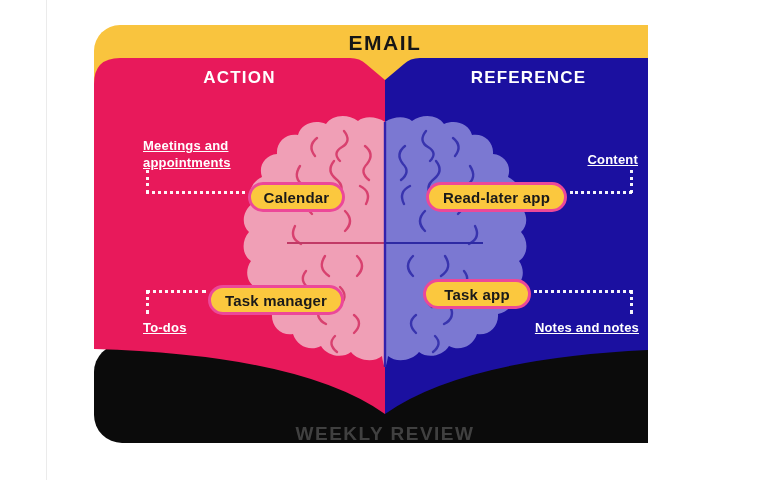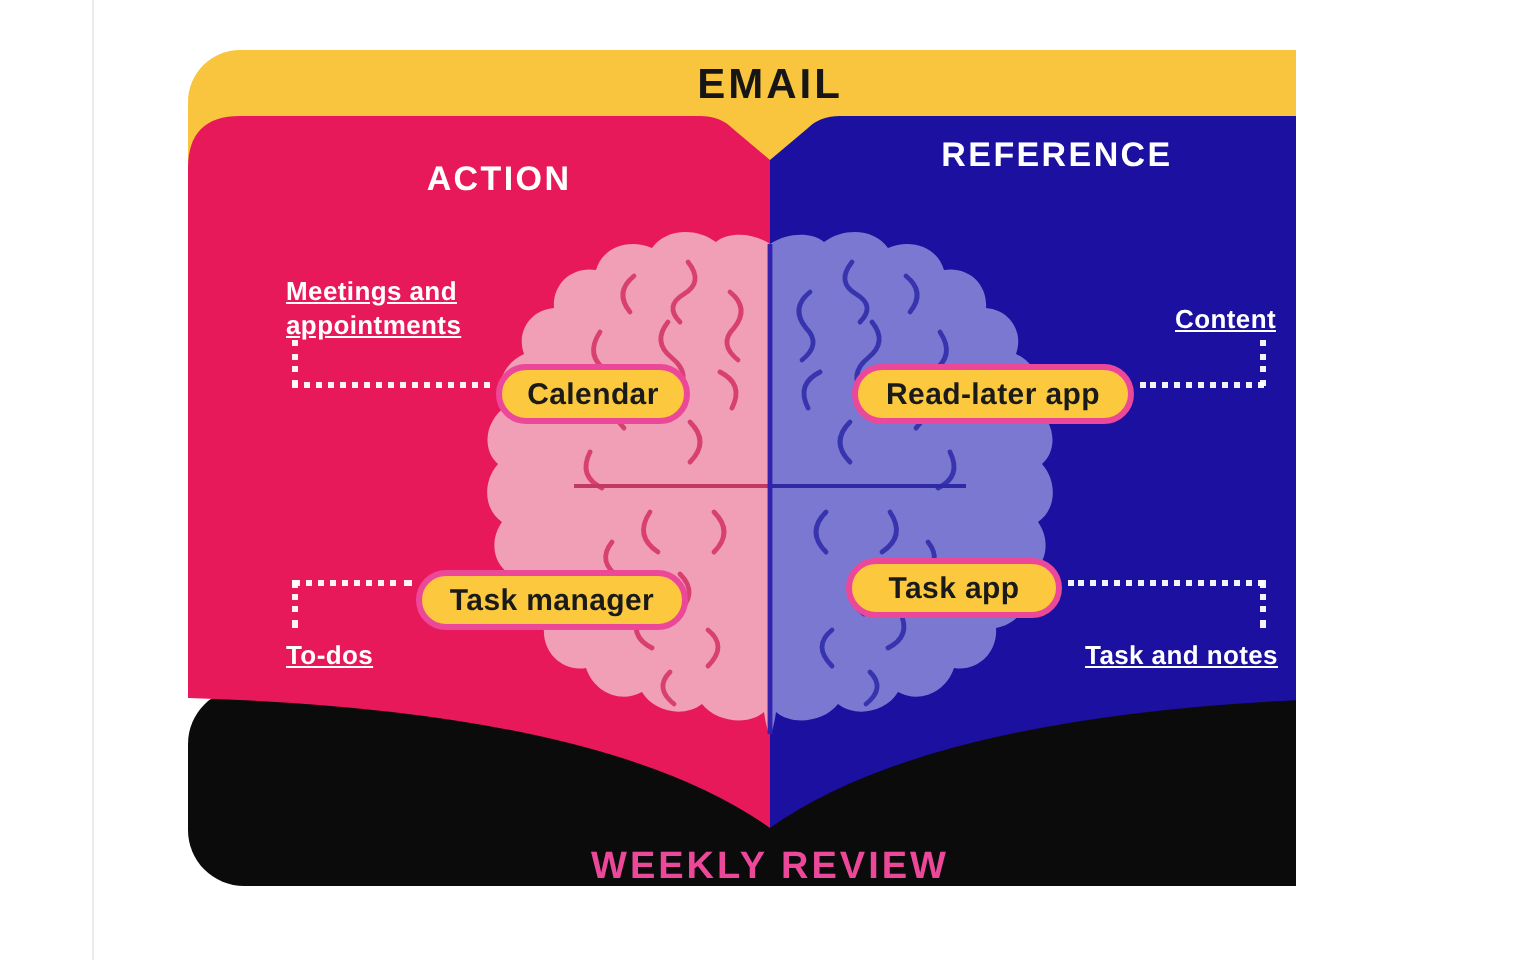--- a/index.html
+++ b/index.html
@@ -7,40 +7,40 @@
     position:relative;width:648px;height:480px;background:#ffffff;overflow:hidden;
     font-family:"Liberation Sans","DejaVu Sans",sans-serif;
   }
   .page-rule{position:absolute;top:0;bottom:0;width:1px;background:#ebebeb;}
   .rule-left{left:46px;}
   .rule-right{left:725px;}
   .diagram-svg{position:absolute;left:94px;top:25px;}
   .txt{position:absolute;white-space:pre;}
   .email-title{left:94px;top:31px;width:582px;text-align:center;font-size:21px;font-weight:800;color:#161616;letter-spacing:1.5px;}
   .half-label{top:68px;width:291px;text-align:center;font-size:17px;font-weight:800;color:#ffffff;letter-spacing:1.2px;}
-  .action-label{left:104px;margin-top:12px;}
+  .action-label{left:94px;}
   .reference-label{left:383px;}
   .note{font-size:13px;font-weight:700;color:#ffffff;letter-spacing:.2px;line-height:17px;text-decoration:underline;}
   .note-meetings{left:143px;top:137px;}
   .note-content{left:560px;top:151px;width:78px;text-align:right;}
   .note-todos{left:143px;top:319px;}
   .note-ideas{left:517px;top:319px;width:122px;text-align:right;}
   .pill{
     position:absolute;height:30px;border-radius:999px;background:#fbc83e;
     border:3px solid #ec4899;box-sizing:border-box;display:flex;align-items:center;justify-content:center;
     font-size:15px;font-weight:800;color:#1a1a1a;letter-spacing:.2px;
   }
   .pill-calendar{left:248px;top:182px;width:97px;}
   .pill-readlater{left:426px;top:182px;width:141px;}
   .pill-task{left:208px;top:285px;width:136px;}
   .pill-notes{left:423px;top:279px;width:108px;}
   .dots{position:absolute;}
   .dots-h{border-top:3px dotted rgba(255,255,255,.95);height:0;}
   .dots-v{border-left:3px dotted rgba(255,255,255,.95);width:0;}
-  .weekly-review{left:94px;top:423px;width:582px;text-align:center;font-size:19px;font-weight:800;color:#ec4899;letter-spacing:1.5px;}
+  .weekly-review{left:94px;top:423px;width:582px;text-align:center;font-size:19px;font-weight:800;color:#404040;letter-spacing:1.5px;}
 </style>
 </head>
 <body>
 
 <div class="stage">
 
   <div class="page-rule rule-left"></div>
   <div class="page-rule rule-right"></div>
 
   <svg class="diagram-svg" width="582" height="418" viewBox="0 0 582 418">
@@ -114,21 +114,21 @@
     </g>
   </svg>
 
   <div class="txt email-title">EMAIL</div>
   <div class="txt half-label action-label">ACTION</div>
   <div class="txt half-label reference-label">REFERENCE</div>
 
   <div class="txt note note-meetings"><span>Meetings and</span><br><span>appointments</span></div>
   <div class="txt note note-content">Content</div>
   <div class="txt note note-todos">To-dos</div>
-  <div class="txt note note-ideas">Task and notes</div>
+  <div class="txt note note-ideas">Notes and notes</div>
 
   <div class="dots dots-v" style="left:146px;top:170px;height:23px;"></div>
   <div class="dots dots-h" style="left:146px;top:191px;width:99px;"></div>
   <div class="dots dots-h" style="left:570px;top:191px;width:62px;"></div>
   <div class="dots dots-v" style="left:630px;top:170px;height:23px;"></div>
   <div class="dots dots-h" style="left:146px;top:290px;width:60px;"></div>
   <div class="dots dots-v" style="left:146px;top:290px;height:24px;"></div>
   <div class="dots dots-h" style="left:534px;top:290px;width:98px;"></div>
   <div class="dots dots-v" style="left:630px;top:290px;height:24px;"></div>
 

